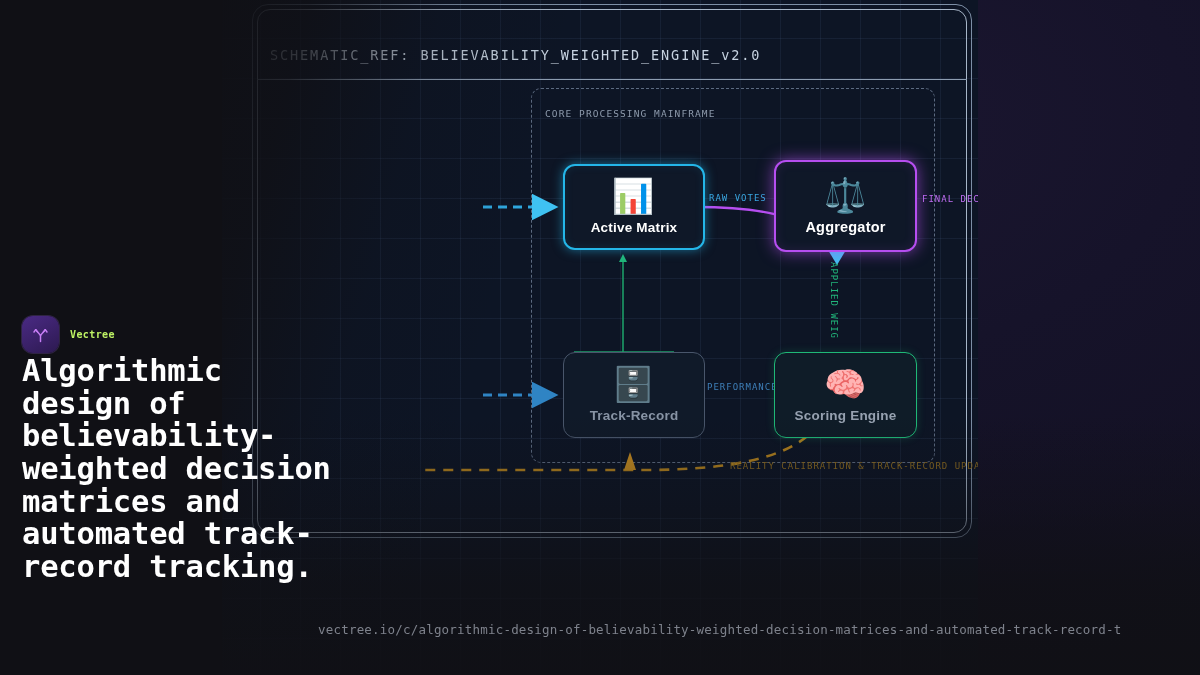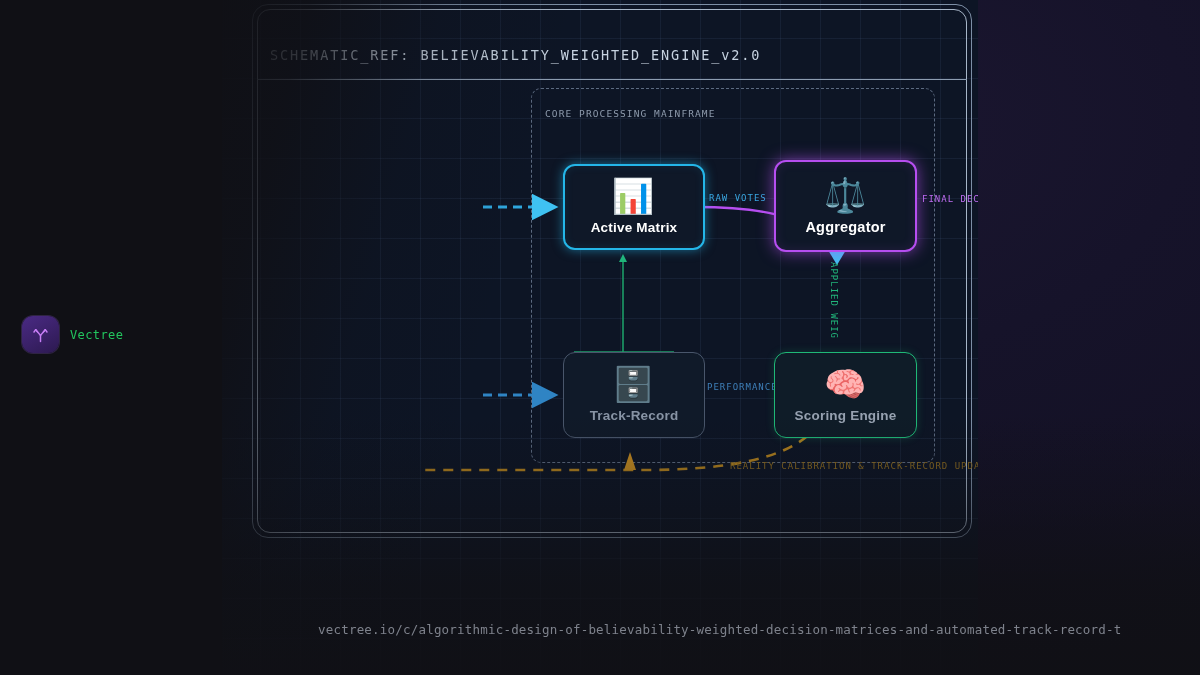--- a/index.html
+++ b/index.html
@@ -146,21 +146,21 @@
     position:absolute;left:22px;top:316px;
     display:flex;align-items:center;gap:11px;
   }
   .logo{
     width:37px;height:37px;border-radius:11px;
     background:linear-gradient(150deg,#4a2a84 0%,#3a2168 55%,#2c1950 100%);
     display:flex;align-items:center;justify-content:center;
     box-shadow:0 0 0 1px rgba(160,110,230,.22);
   }
   .brandname{
-    font-size:12px;font-weight:normal;color:#22c55e;letter-spacing:.4px;
+    font-size:10px;font-weight:bold;color:#bef264;letter-spacing:.4px;
   }
   .headline{
     position:absolute;left:22px;top:355px;width:320px;
     font-size:30.5px;line-height:1.07;font-weight:bold;
     color:#ffffff;letter-spacing:-.2px;
     word-break:break-word;
   }
 
   
   .urlbar{
@@ -262,16 +262,17 @@
           <path d="M6.5 6.5 L4.6 9.2"></path>
           <path d="M6.5 6.5 L8.6 9.0"></path>
           <path d="M17.5 6.5 L15.4 9.0"></path>
           <path d="M17.5 6.5 L19.4 9.2"></path>
         </g>
       </svg>
     </div>
     <div class="brandname">Vectree</div>
   </div>
 
+  <div class="headline">Algorithmic design of believability-weighted decision matrices and automated track-record tracking.</div>
 
   <div class="urlbar">vectree.io/c/algorithmic-design-of-believability-weighted-decision-matrices-and-automated-track-record-t</div>
 
 </div>
 
 </body></html>

